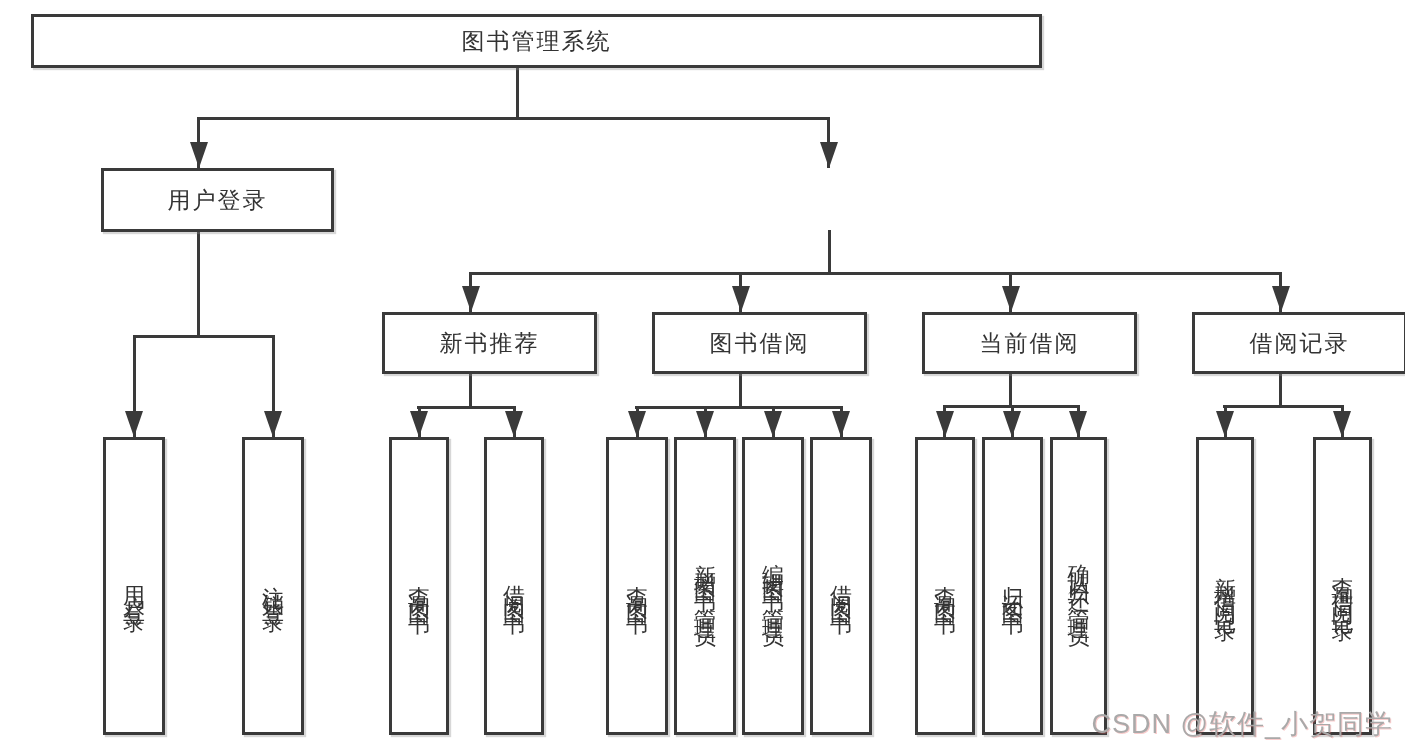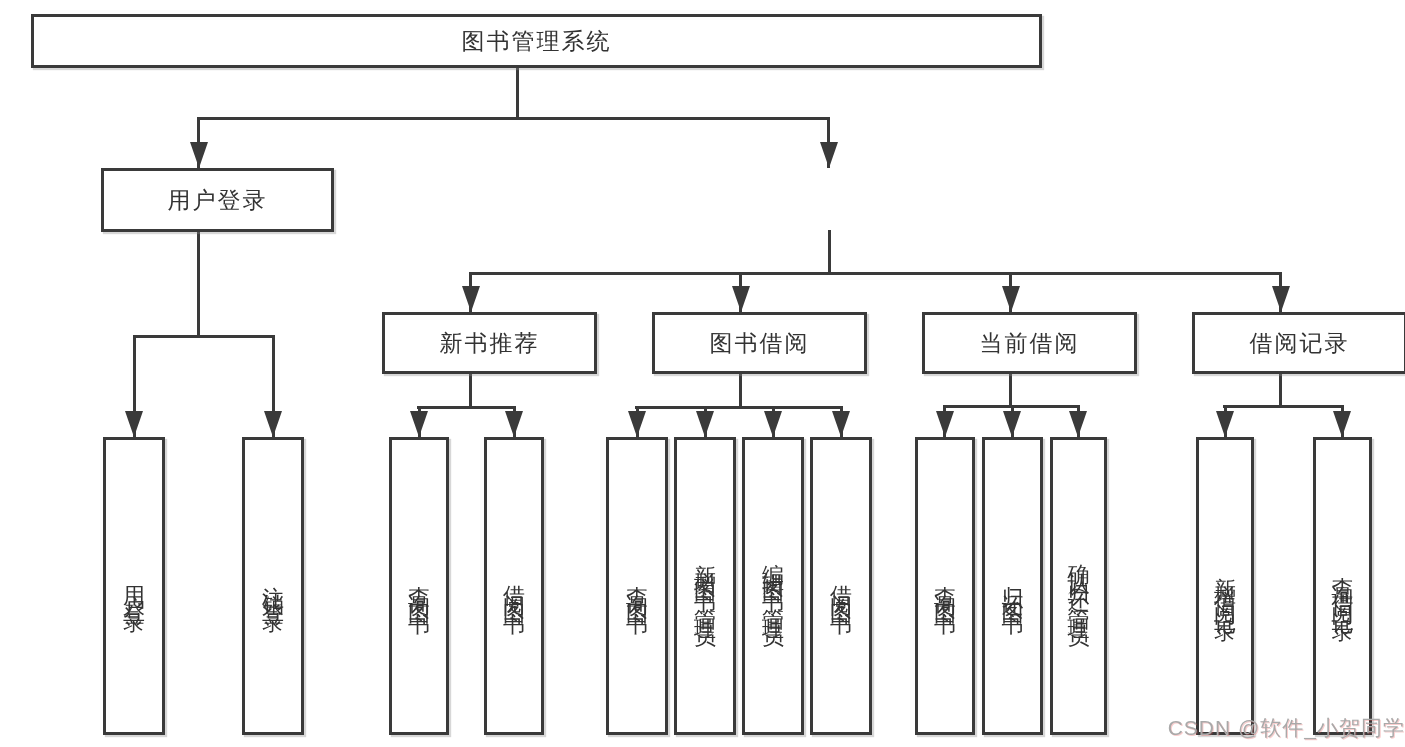--- a/index.html
+++ b/index.html
@@ -21,21 +21,21 @@
   }
   .vlabel { writing-mode:vertical-rl; font-size:22px; color:#333; letter-spacing:9px; line-height:1; }
   .vline { position:absolute; width:3px; background:#3a3a3a; z-index:1; }
   .hline { position:absolute; height:3px; background:#3a3a3a; z-index:1; }
   .arrowhead {
     position:absolute; width:0; height:0; z-index:3;
     border-left:9px solid transparent; border-right:9px solid transparent;
     border-top:26px solid #3a3a3a;
   }
   .watermark {
-    position:absolute; right:0; bottom:5px; font-size:21px; color:#a9a9a9;
+    position:absolute; right:12px; bottom:5px; font-size:27px; color:#a9a9a9;
     letter-spacing:1px; z-index:5; text-shadow:1px 1px 0 rgba(235,90,90,.3);
     white-space:nowrap;
   }
 </style>
 </head>
 <body>
 
 <div id="stage">
 
   <div class="box" style="left:12px;top:14px;width:1011px;height:54px">

